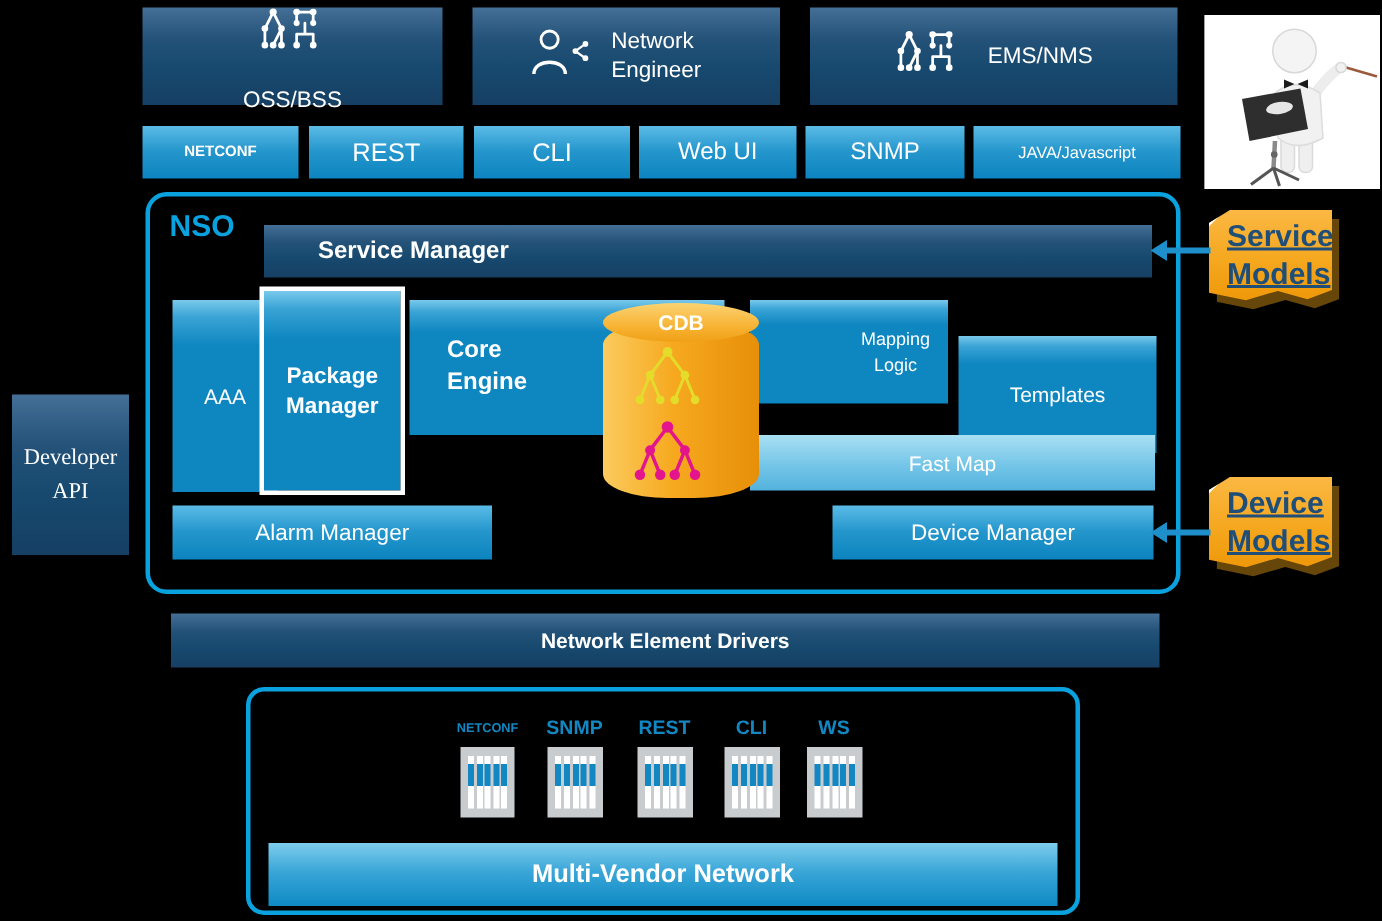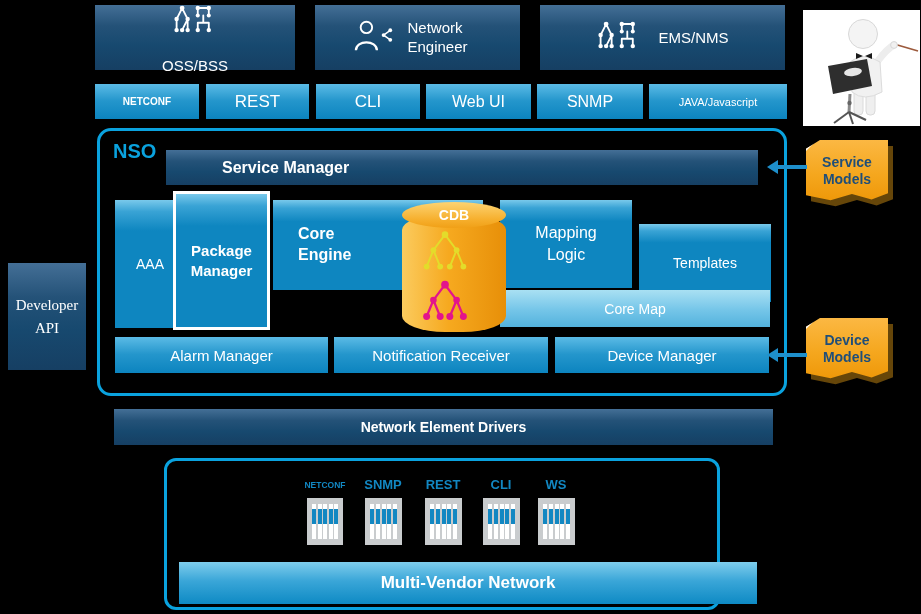--- a/index.html
+++ b/index.html
@@ -16,22 +16,22 @@
   .blue2{background:linear-gradient(180deg,#5BBBE6 0%,#2496CC 48%,#0C84BF 100%);}
   
   .light{background:linear-gradient(180deg,#A9E0F3 0%,#74C5E8 55%,#53B2DD 100%);}
   
   .mvn{background:linear-gradient(180deg,#7ECDEC 0%,#3AA6D8 45%,#0E8AC4 100%);}
 
   .cyanborder{border:3px solid #0AA2DE;background:transparent;}
 
   
   .note{background:linear-gradient(180deg,#FBB843 0%,#F5A71E 55%,#EE9708 100%);
-        color:#1F4E79;font-weight:bold;font-size:14px;line-height:1.25;
-        clip-path:polygon(17% 0,100% 0,100% 86%,80% 96%,56% 87%,30% 97%,0 89%,0 14%);}
+        color:#1F4E79;font-weight:bold;font-size:20px;line-height:1.25;
+        clip-path:polygon(17% 0,100% 0,100% 86%,80% 96%,56% 87%,30% 97%,0 89%,0 14%);text-decoration:underline;}
   .fold{position:absolute;left:0;top:0;width:0;height:0;
         border-top:13px solid #fff;border-right:13px solid transparent;
         transform:translate(-1px,-1px);}
   .noteshadow{background:#B97F10;opacity:.55;
         clip-path:polygon(17% 0,100% 0,100% 86%,80% 96%,56% 87%,30% 97%,0 89%,0 14%);}
 
   
   .arrowbar{position:absolute;height:4px;background:#1E8FCB;}
   .arrowhead{position:absolute;width:0;height:0;
         border-top:7px solid transparent;border-bottom:7px solid transparent;
@@ -158,21 +158,21 @@
       <line x1="46" y1="102" x2="50" y2="114" stroke="#555" stroke-width="2"></line>
       <line x1="46" y1="102" x2="63" y2="110" stroke="#555" stroke-width="2"></line>
     </svg>
   </div>
 
   <div class="abs dark flexc serif" style="left:8px;top:263px;width:78px;height:107px;font-size:15px;line-height:1.5;padding:0 10px;">Developer API</div>
 
   <div class="abs cyanborder" style="left:97px;top:128px;width:690px;height:268px;border-radius:14px;"></div>
   <div class="abs" style="left:113px;top:140px;font-size:20px;font-weight:bold;color:#0AA2DE;">NSO</div>
 
-  <div class="abs dark" style="left:166px;top:150px;width:592px;height:35px;display:flex;align-items:center;padding-left:56px;font-size:16px;font-weight:bold;">Service Manager</div>
+  <div class="abs dark" style="left:176px;top:150px;width:592px;height:35px;display:flex;align-items:center;padding-left:36px;font-size:16px;font-weight:bold;">Service Manager</div>
 
   <div class="abs blue flexc" style="left:115px;top:200px;width:70px;height:128px;font-size:14px;">AAA</div>
 
   <div class="abs blue flexc" style="left:173px;top:191px;width:97px;height:139px;border:3px solid #fff;font-size:15px;font-weight:bold;line-height:1.3;">Package Manager</div>
 
   <div class="abs blue" style="left:273px;top:200px;width:210px;height:90px;display:flex;align-items:center;padding-left:25px;font-size:16px;font-weight:bold;line-height:1.3;">
     <span style="width:72px;">Core Engine</span>
   </div>
 
   <div class="abs" style="left:402px;top:202px;width:104px;height:130px;z-index:5;padding-left:12px;">
@@ -202,29 +202,28 @@
           <circle cx="18" cy="22" r="3.4"></circle>
           <circle cx="42" cy="22" r="3.4"></circle>
         <circle cx="11" cy="39" r="3.6"></circle>
           <circle cx="25" cy="39" r="3.6"></circle>
           <circle cx="35" cy="39" r="3.6"></circle>
           <circle cx="49" cy="39" r="3.6"></circle>
       </g>
     </svg>
   </div>
 
-  <div class="abs blue flexc" style="left:500px;top:200px;width:132px;height:88px;font-size:16px;line-height:1.35;">
+  <div class="abs blue flexc" style="left:500px;top:200px;width:132px;height:69px;font-size:12px;line-height:1.35;justify-content:flex-end;">
     <span style="width:70px;">Mapping Logic</span>
   </div>
   <div class="abs blue flexc" style="left:639px;top:200px;width:132px;height:78px;font-size:14px;margin-top:24px;">Templates</div>
 
-  <div class="abs light flexc" style="left:500px;top:290px;width:270px;height:37px;font-size:14px;color:#fff;">Core Map</div>
+  <div class="abs light flexc" style="left:500px;top:290px;width:270px;height:37px;font-size:14px;color:#fff;">Fast Map</div>
 
   <div class="abs blue2 flexc" style="left:115px;top:337px;width:213px;height:36px;font-size:15px;">Alarm Manager</div>
-  <div class="abs blue2 flexc" style="left:334px;top:337px;width:214px;height:36px;font-size:15px;">Notification Receiver</div>
   <div class="abs blue2 flexc" style="left:555px;top:337px;width:214px;height:36px;font-size:15px;">Device Manager</div>
 
   <div class="abs noteshadow" style="left:811px;top:146px;width:82px;height:62px;"></div>
   <div class="abs note flexc" style="left:806px;top:140px;width:82px;height:62px;">
     <span class="fold"></span>
     <span style="width:58px;">Service Models</span>
   </div>
   <div class="arrowbar" style="left:777px;top:165px;width:30px;"></div>
   <div class="arrowhead" style="left:767px;top:160px;"></div>
 
@@ -275,15 +274,15 @@
       <div class="slat"></div>
   </div>
   <div class="abs devbox" style="left:538px;top:498px;width:37px;height:47px;">
     <div class="slat"></div>
       <div class="slat"></div>
       <div class="slat"></div>
       <div class="slat"></div>
       <div class="slat"></div>
   </div>
 
-  <div class="abs mvn flexc" style="left:179px;top:562px;width:578px;height:42px;font-size:17px;font-weight:bold;text-align:center;">Multi-Vendor Network</div>
+  <div class="abs mvn flexc" style="left:179px;top:562px;width:526px;height:42px;font-size:17px;font-weight:bold;text-align:center;">Multi-Vendor Network</div>
 
 </div>
 
 </body></html>

